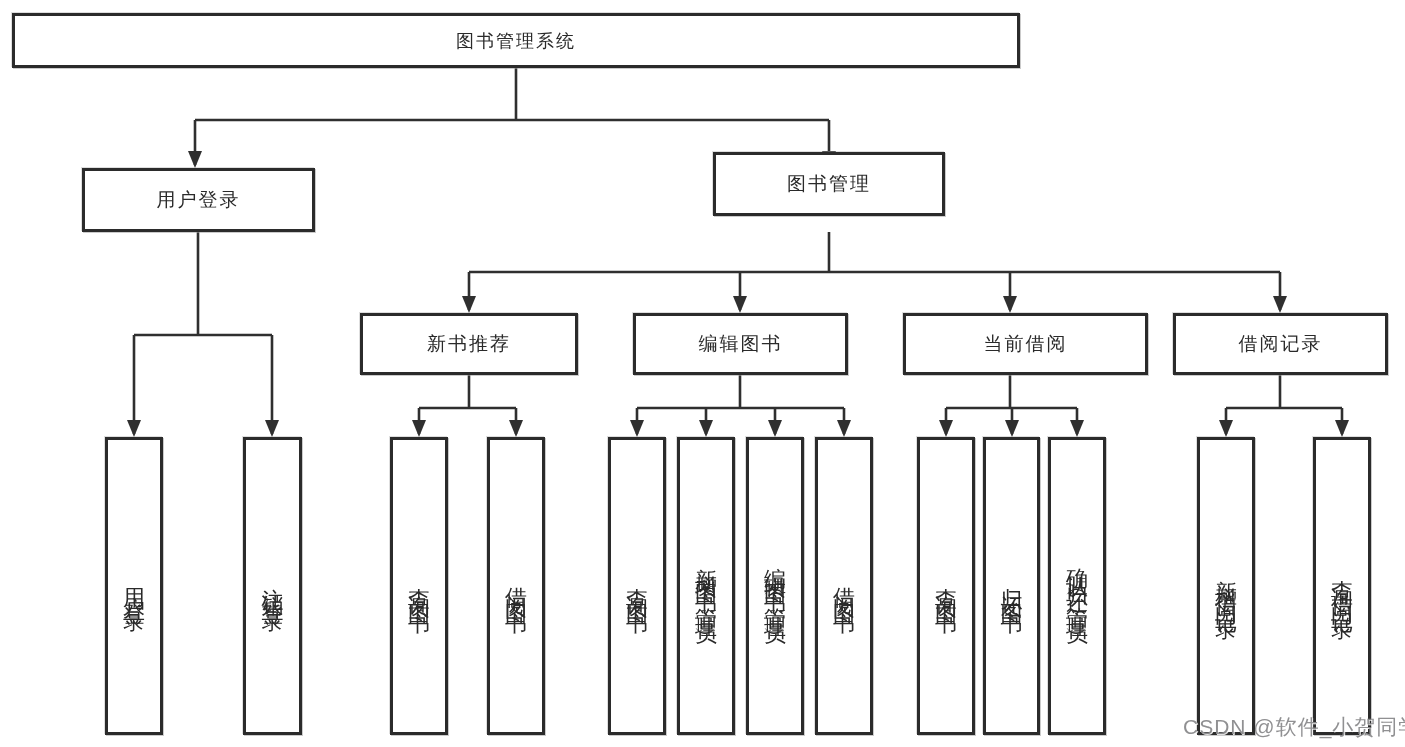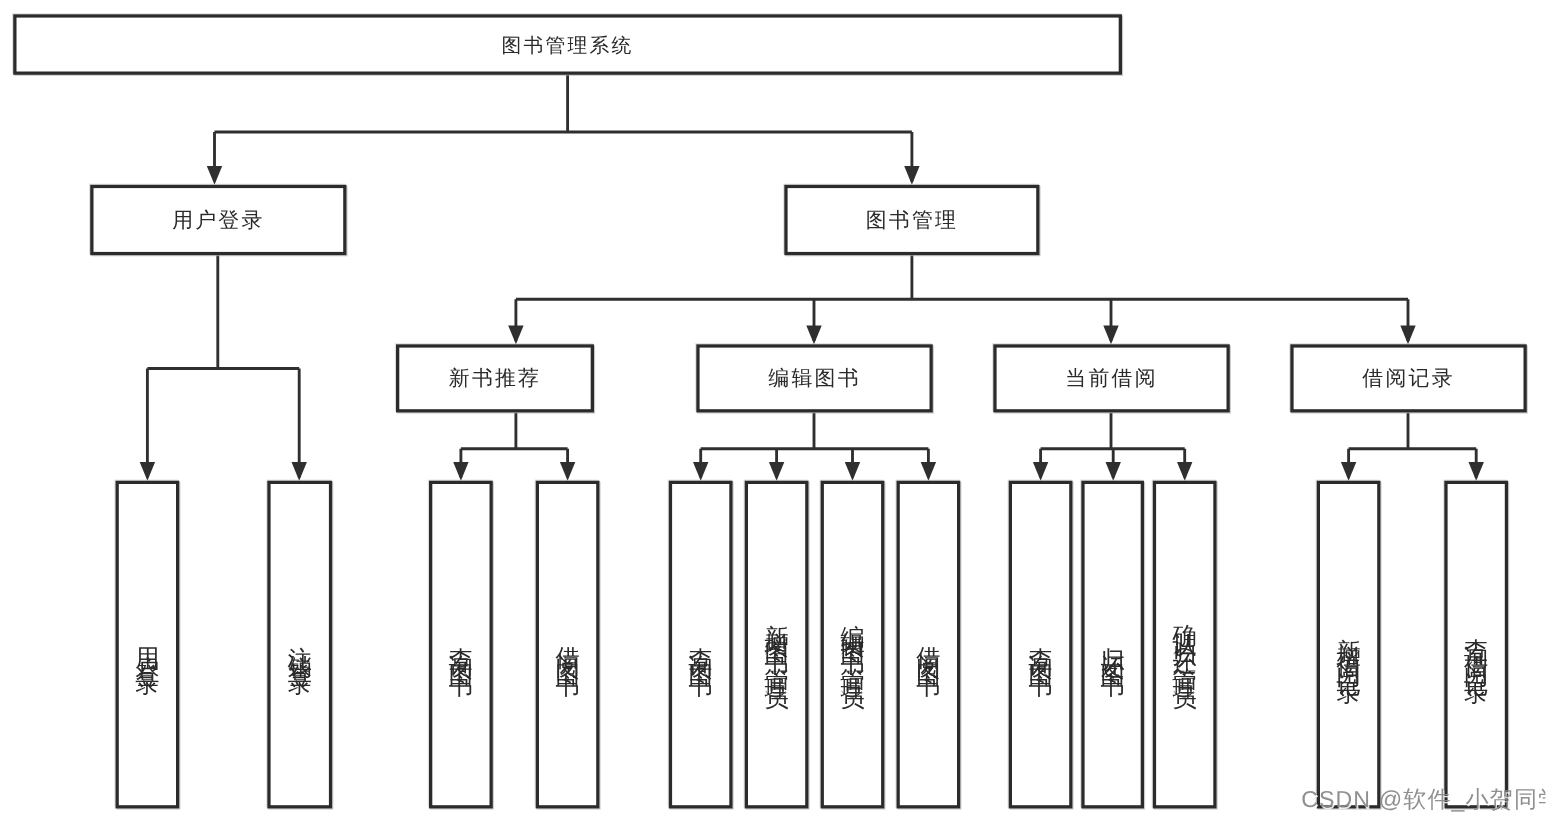--- a/index.html
+++ b/index.html
@@ -73,25 +73,25 @@
       <polygon points="1005,420 1019,420 1012,437"></polygon>
       <polygon points="1070,420 1084,420 1077,437"></polygon>
       <polygon points="1219,420 1233,420 1226,437"></polygon>
       <polygon points="1335,420 1349,420 1342,437"></polygon>
     </g>
   </svg>
 
   <div class="box hbox root" style="left:12px;top:13px;width:1008px;height:55px;">图书管理系统</div>
 
   <div class="box hbox" style="left:82px;top:168px;width:233px;height:64px;">用户登录</div>
-  <div class="box hbox" style="left:713px;top:168px;width:232px;height:64px;">图书管理</div>
+  <div class="box hbox" style="left:713px;top:152px;width:232px;height:64px;">图书管理</div>
 
-  <div class="box hbox" style="left:360px;top:313px;width:180px;height:62px;">新书推荐</div>
+  <div class="box hbox" style="left:360px;top:313px;width:218px;height:62px;">新书推荐</div>
   <div class="box hbox" style="left:633px;top:313px;width:215px;height:62px;">编辑图书</div>
-  <div class="box hbox" style="left:903px;top:313px;width:215px;height:62px;">当前借阅</div>
+  <div class="box hbox" style="left:903px;top:313px;width:245px;height:62px;">当前借阅</div>
   <div class="box hbox" style="left:1173px;top:313px;width:215px;height:62px;">借阅记录</div>
 
   <div class="box vbox" style="left:105px;">用户登录</div>
   <div class="box vbox" style="left:243px;width:59px;">注销登录</div>
 
   <div class="box vbox" style="left:390px;">查询图书</div>
   <div class="box vbox" style="left:487px;">借阅图书</div>
 
   <div class="box vbox" style="left:608px;">查询图书</div>
   <div class="box vbox" style="left:677px;">新增图书（管理员）</div>

